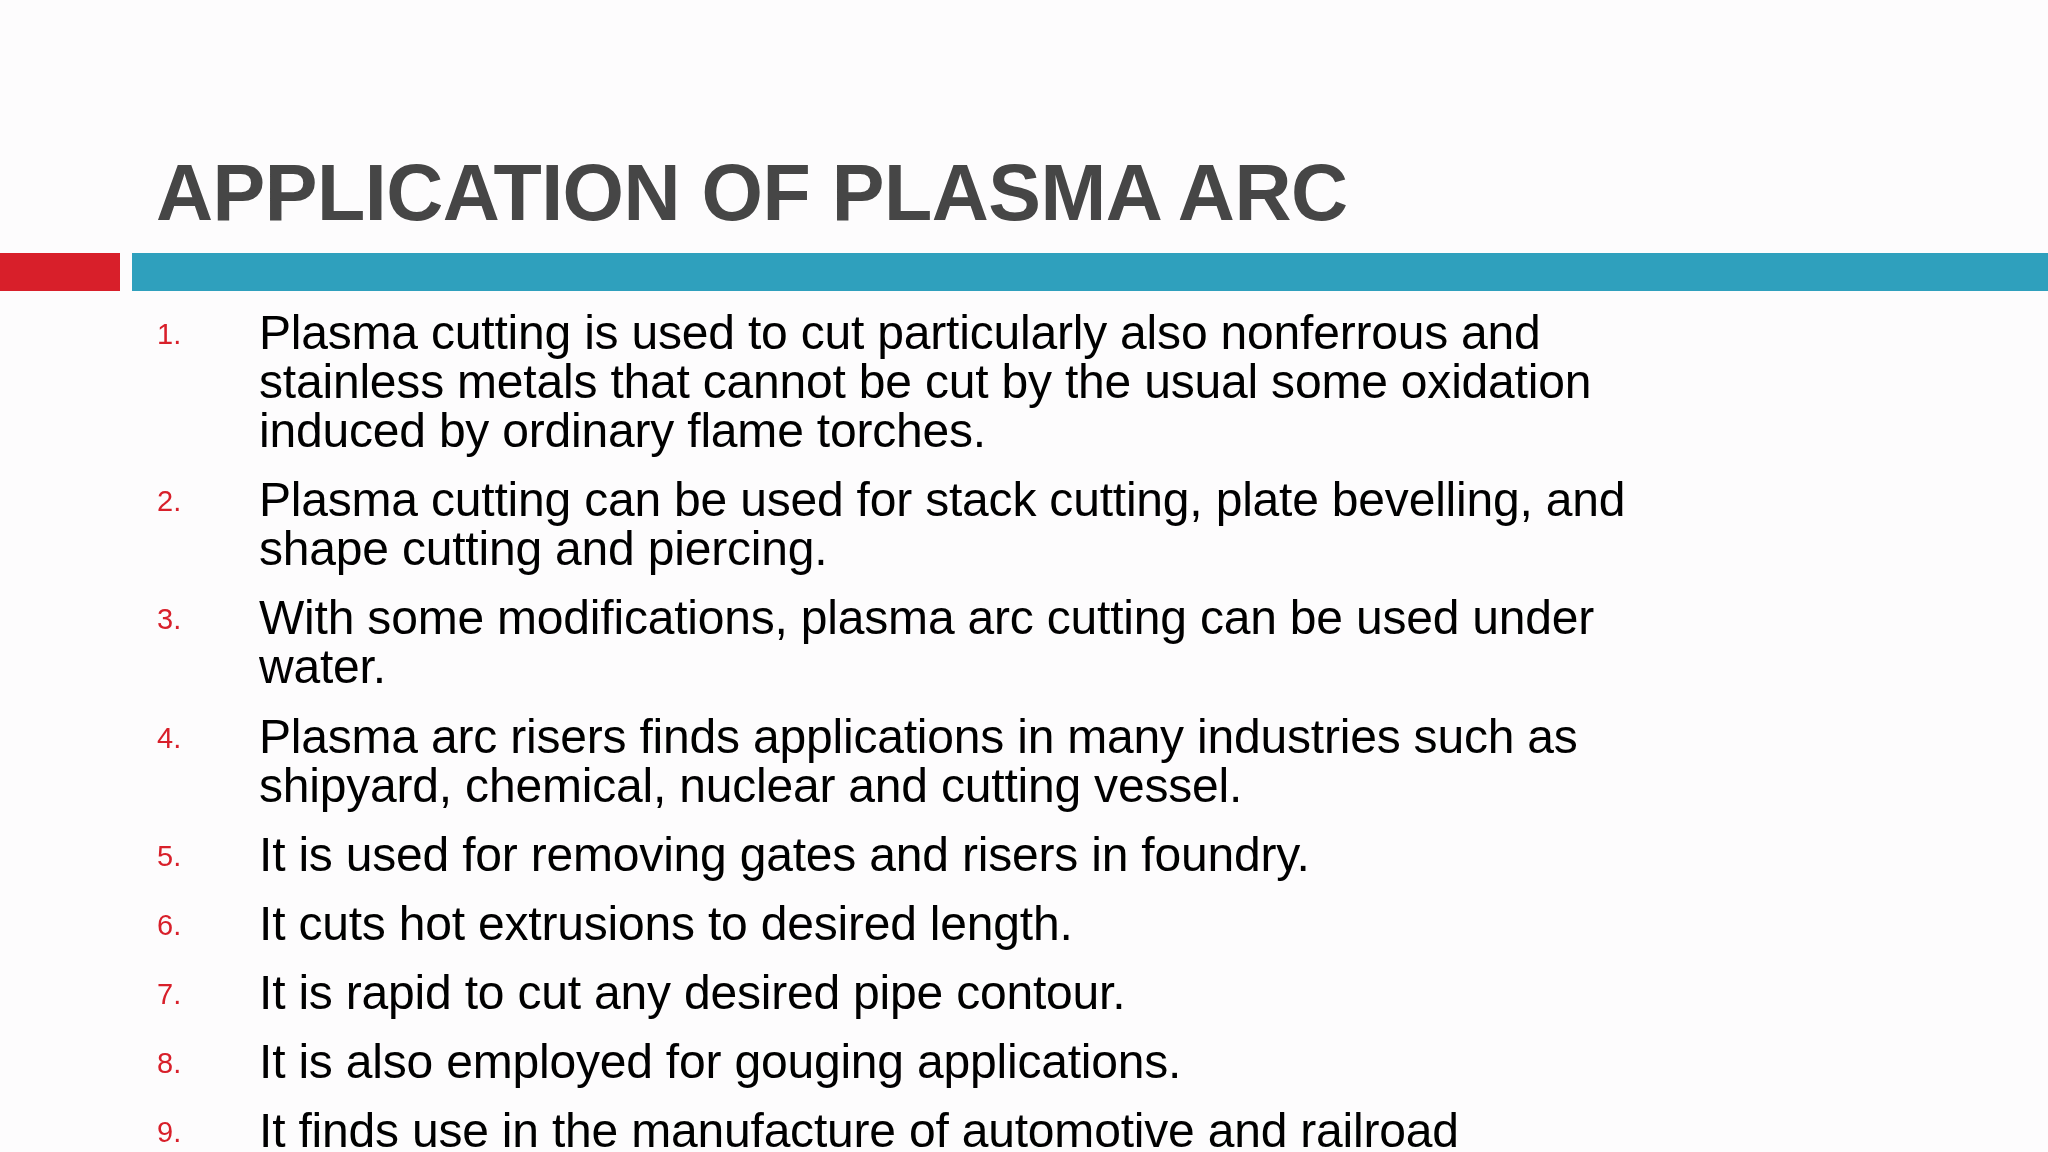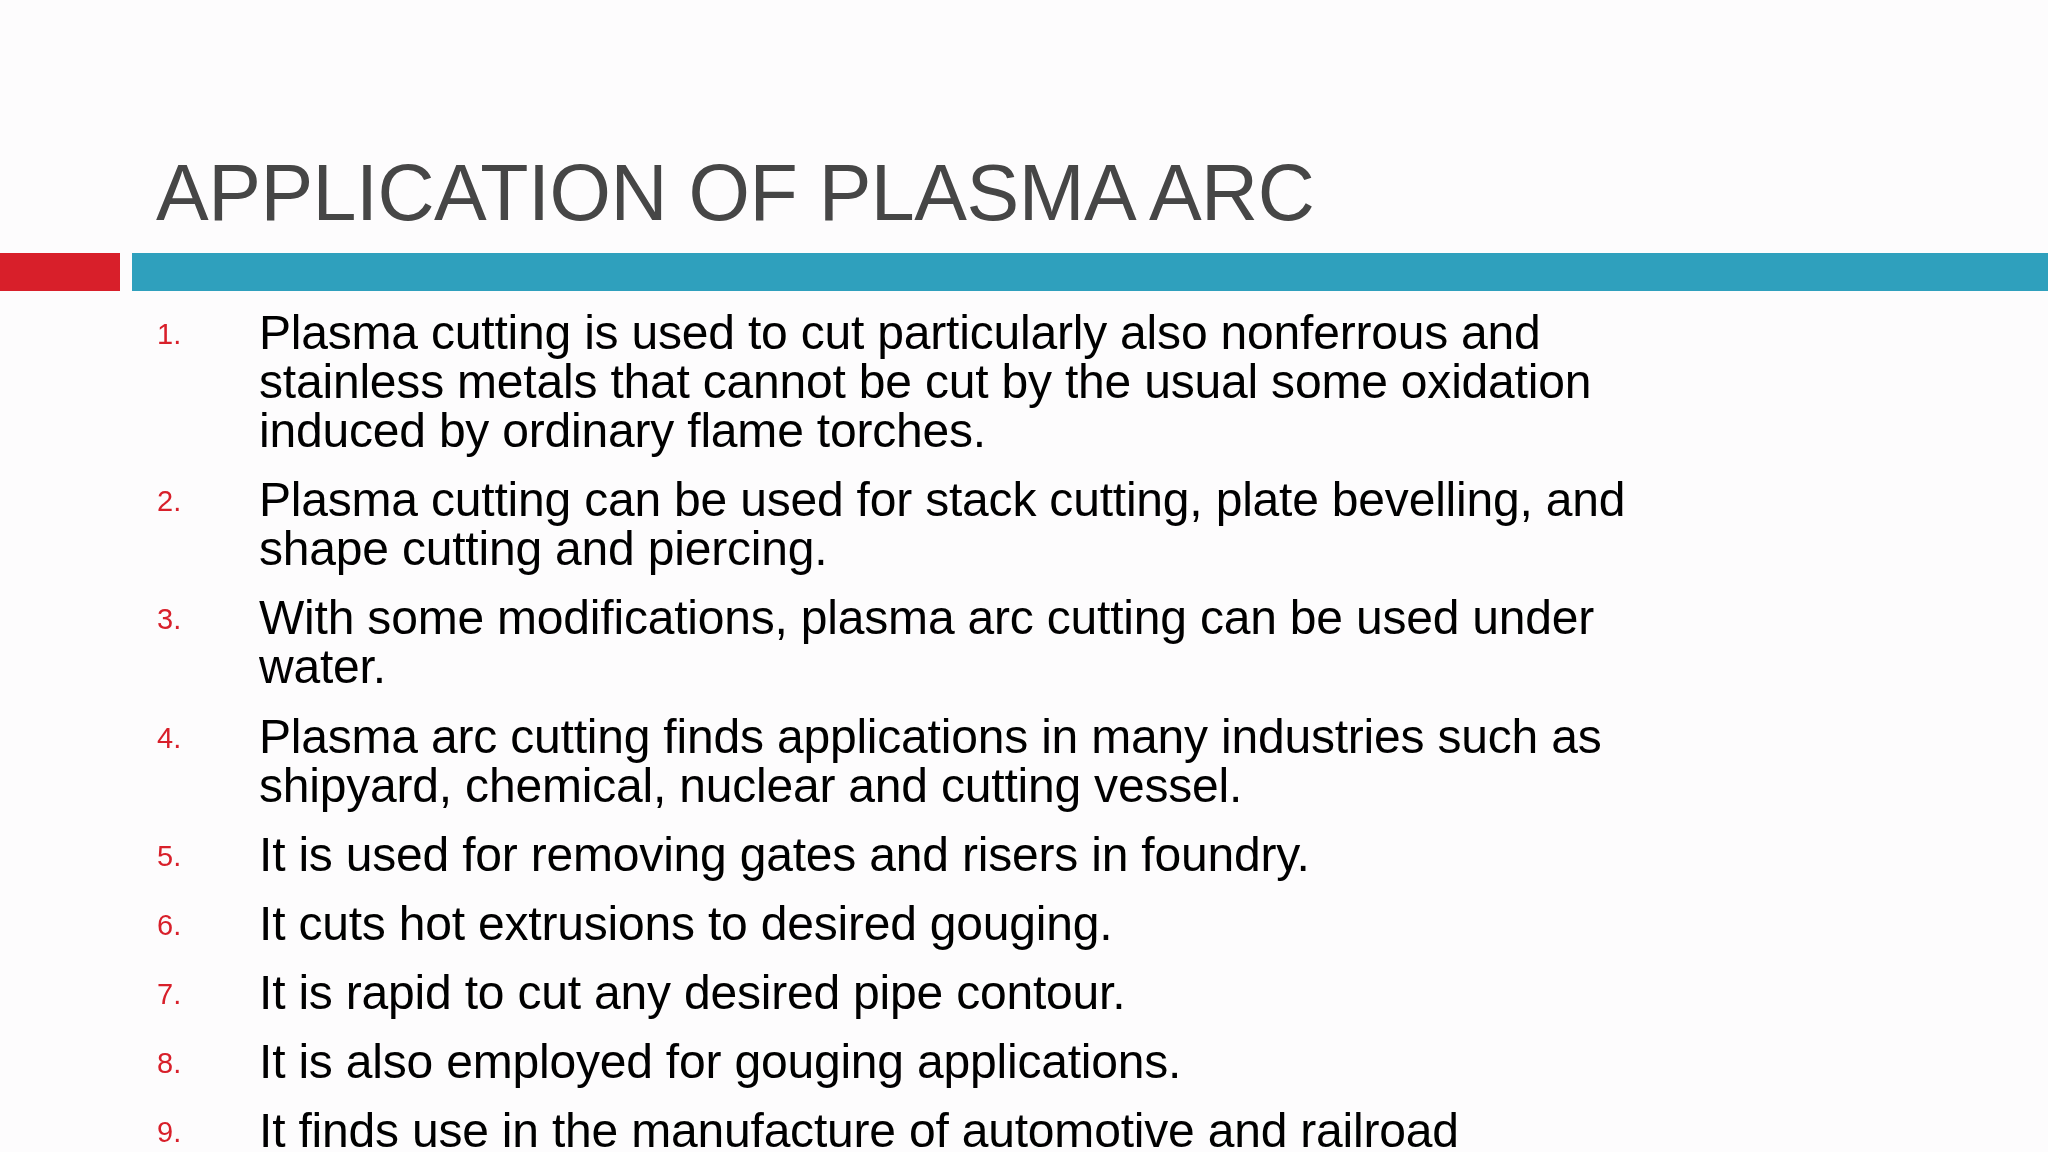--- a/index.html
+++ b/index.html
@@ -21,21 +21,21 @@
     .title {
       position: absolute;
       left: 156px;
       top: 148px;
       font-size: 79px;
       line-height: 90px;
       color: #464646;
       white-space: nowrap;
       letter-spacing: -0.5px;
       margin: 0;
-      font-weight: normal;
+      font-weight: bold;
     }
     .bar-red {
       position: absolute;
       left: 0;
       top: 253px;
       width: 120px;
       height: 38px;
       background: #d81f2a;
     }
     .bar-teal {
@@ -101,32 +101,32 @@
     </li>
 
     <li class="item">
       <span class="num" style="top:603px">3.</span>
       <span class="line" style="top:590px">With some modifications, plasma arc cutting can be used under</span>
       <span class="line" style="top:639px">water.</span>
     </li>
 
     <li class="item">
       <span class="num" style="top:722px">4.</span>
-      <span class="line" style="top:709px">Plasma arc cutting finds applications in many industries such as</span>
+      <span class="line" style="top:709px">Plasma arc risers finds applications in many industries such as</span>
       <span class="line" style="top:758px">shipyard, chemical, nuclear and cutting vessel.</span>
     </li>
 
     <li class="item">
       <span class="num" style="top:840px">5.</span>
       <span class="line" style="top:827px">It is used for removing gates and risers in foundry.</span>
     </li>
 
     <li class="item">
       <span class="num" style="top:909px">6.</span>
-      <span class="line" style="top:896px">It cuts hot extrusions to desired gouging.</span>
+      <span class="line" style="top:896px">It cuts hot extrusions to desired length.</span>
     </li>
 
     <li class="item">
       <span class="num" style="top:978px">7.</span>
       <span class="line" style="top:965px">It is rapid to cut any desired pipe contour.</span>
     </li>
 
     <li class="item">
       <span class="num" style="top:1047px">8.</span>
       <span class="line" style="top:1034px">It is also employed for gouging applications.</span>

